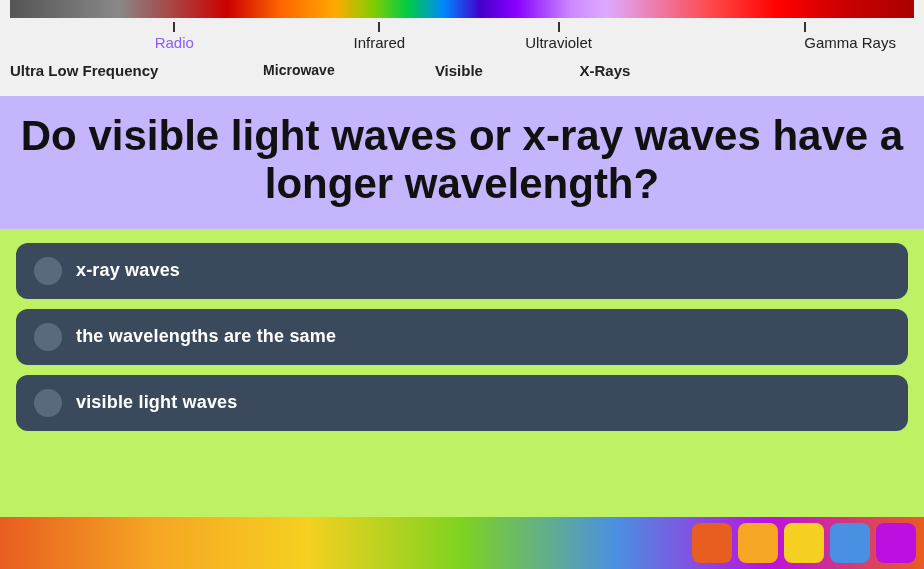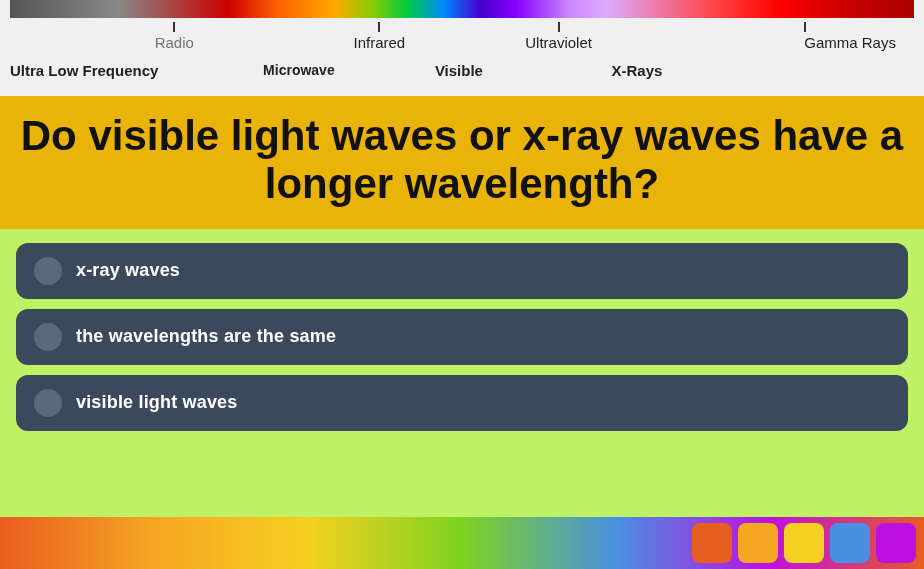--- a/index.html
+++ b/index.html
@@ -28,21 +28,21 @@
         #555 0%, #888 12%,
         #cc0000 24%, #ff6600 30%, #ffaa00 36%,
         #88cc00 40%, #00cc44 44%, #0088ff 48%, #4400cc 52%, #8800ff 56%,
         #cc88ff 62%, #ddaaff 66%,
         #ff4444 78%, #ff0000 85%, #cc0000 92%, #aa0000 100%
       );
       margin-bottom: 4px;
     }
 
     .question-section {
-      background: #eab308;
+      background: #c4b5fd;
       text-align: center;
       padding: 16px 20px 20px 20px;
     }
 
     .question-text {
       font-size: 42px;
       font-weight: 700;
       color: #111;
       line-height: 1.15;
     }
@@ -104,41 +104,41 @@
 </head>
 <body>
 
 <div class="spectrum-section">
 
   <div class="spectrum-bar"></div>
 
   <div style="display:flex; position:relative; height:38px; width:100%; margin-bottom:2px;">
     <div style="position:absolute; left:16%; display:flex; flex-direction:column; align-items:center;">
       <span style="width:2px;height:10px;background:#333;display:block;margin-bottom:2px;"></span>
-      <span style="font-size:15px;color:#737373;">Radio</span>
+      <span style="font-size:15px;color:#8b5cf6;">Radio</span>
     </div>
     <div style="position:absolute; left:38%; display:flex; flex-direction:column; align-items:center;">
       <span style="width:2px;height:10px;background:#333;display:block;margin-bottom:2px;"></span>
       <span style="font-size:15px;color:#222;">Infrared</span>
     </div>
     <div style="position:absolute; left:57%; display:flex; flex-direction:column; align-items:center;">
       <span style="width:2px;height:10px;background:#333;display:block;margin-bottom:2px;"></span>
       <span style="font-size:15px;color:#222;">Ultraviolet</span>
     </div>
     <div style="position:absolute; right:2%; display:flex; flex-direction:column; ">
       <span style="width:2px;height:10px;background:#333;display:block;margin-bottom:2px;"></span>
       <span style="font-size:15px;color:#222;">Gamma Rays</span>
     </div>
   </div>
 
   <div style="display:flex; position:relative; height:22px; width:100%;font-weight:bold;">
     <span style="position:absolute;left:0;font-size:15px;color:#222;">Ultra Low Frequency</span>
     <span style="position:absolute;left:28%;font-size:14px;color:#222;">Microwave</span>
     <span style="position:absolute;left:47%;font-size:15px;color:#222;">Visible</span>
-    <span style="position:absolute;left:63%;font-size:15px;color:#222;margin-left:32px;">X-Rays</span>
+    <span style="position:absolute;left:63%;font-size:15px;color:#222;">X-Rays</span>
   </div>
 </div>
 
 <div class="question-section">
   <div class="question-text">Do visible light waves or x-ray waves have a longer wavelength?</div>
 </div>
 
 <div class="choices-section">
   <div class="choice-item">
     <div class="choice-radio"></div>

